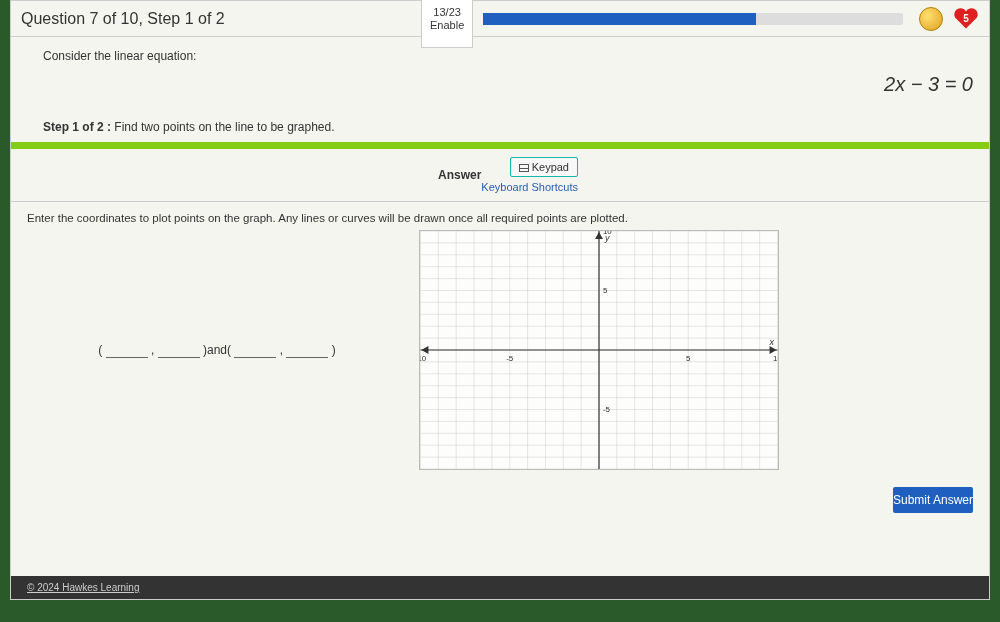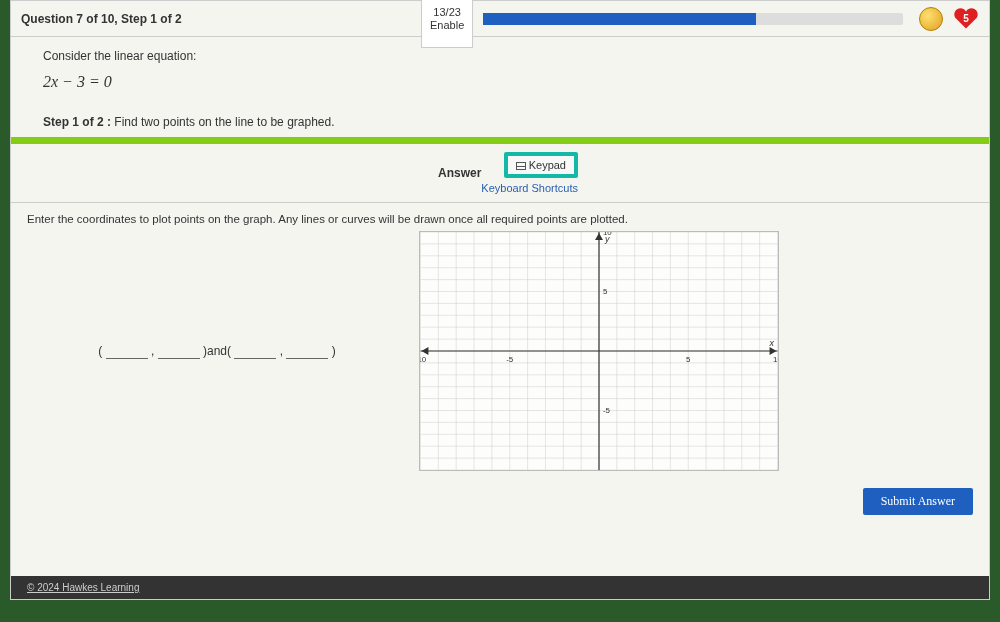--- a/index.html
+++ b/index.html
@@ -20,21 +20,21 @@
     border: 1px solid #ccc;
     position: relative;
   }
   .header {
     display: flex;
     align-items: center;
     border-bottom: 1px solid #ccc;
     height: 36px;
     padding: 0 10px;
   }
-  .qlabel { font-weight: bold; font-size: 12px; flex: 0 0 auto; width: 400px; }
+  .qlabel { font-weight: normal; font-size: 16px; flex: 0 0 auto; width: 400px; }
   .score-box {
     border: 1px solid #ccc;
     padding: 16px 8px;
     text-align: center;
     font-size: 11px;
     line-height: 1.1;
     background: #fff;
   }
   .progress-wrap { flex: 1; margin: 0 10px; height: 12px; background: #ddd; border-radius: 2px; position: relative; }
   .progress-fill { position: absolute; left:0; top:0; bottom:0; width: 65%; background: #1f5fbf; }
@@ -48,31 +48,31 @@
     display:flex; align-items:center; justify-content:center;
     color:#fff; font-weight:bold; font-size:10px;
   }
   .heart::before {
     content:""; position:absolute; inset:0;
     background:#e02020;
     clip-path: path("M13 22 L2 11 A6 6 0 0 1 13 5 A6 6 0 0 1 24 11 Z");
   }
   .heart span { position:relative; z-index:1; }
   .body-area { padding: 12px 16px 8px 32px; border-bottom: 7px solid #84cc16; }
-  .eqn { text-align:left; font-family: Liberation Serif, serif; font-size: 16px; margin: 10px 0 14px 0; font-style: italic;}
+  .eqn { text-align:right; font-family: Liberation Sans, sans-serif; font-size: 20px; margin: 10px 0 14px 0; font-style: italic;}
   .step { font-size: 12px; margin-top: 24px; }
   .step b { font-weight: bold; }
   .answer-bar {
     display:flex; align-items:center; justify-content:center;
     padding: 8px 0 8px 16px; border-bottom: 1px solid #ccc;
   }
   .answer-bar .lbl { font-weight: bold; }
   .side-btns { text-align: right; }
   .btn {
-    display:inline-block; background:#f8f8f8; border:4px solid #14b8a6;
+    display:inline-block; background:#f8f8f8; border:1px solid #14b8a6;
     padding: 3px 8px; font-size: 11px; border-radius: 2px; cursor:pointer;
     margin-left: 4px;
   }
   .sublink { font-size: 11px; color: #2a5db0; margin-top: 4px; cursor:pointer; }
   .instr { padding: 10px 16px 6px 16px; font-size: 11.5px; }
   .work-area {
     display:flex; padding: 0 16px 8px 16px; gap: 12px;
   }
   .inputs-col {
     flex: 0 0 380px; display:flex; align-items:center; justify-content:center;
@@ -83,22 +83,22 @@
     text-align:center; font-size:12px; outline:none;
   }
   .graph-col { flex: 1; }
   .zoom-row { text-align: right; margin-bottom: 4px; }
   .graph-box {
     border:1px solid #bbb; background:#fdfdfb; width: 360px; height: 240px;
     margin: 0 auto;
   }
   .submit-row { text-align: right; padding: 6px 16px 4px 0; }
   .submit-btn {
-    background:#1f5fbf; color:#fff; border:none; padding:6px 18px;
-    font-size:12px; border-radius:2px; cursor:pointer;font-family:Liberation Serif, serif;
+    background:#1f5fbf; color:#fff; border:none; padding:6px 0;
+    font-size:12px; border-radius:2px; cursor:pointer;
   }
   .footer {
     background:#333; color:#ccc; font-size:10px; padding:6px 16px;
     position:absolute; bottom:0; left:0; right:0;text-decoration:underline;
   }
   .kp-icon { display:inline-block; width:10px; height:8px; border:1px solid #555; margin-right:3px; vertical-align:middle;
     background: linear-gradient(#555,#555) 0 3px/100% 1px no-repeat; }
 </style>
 </head>
 <body>

